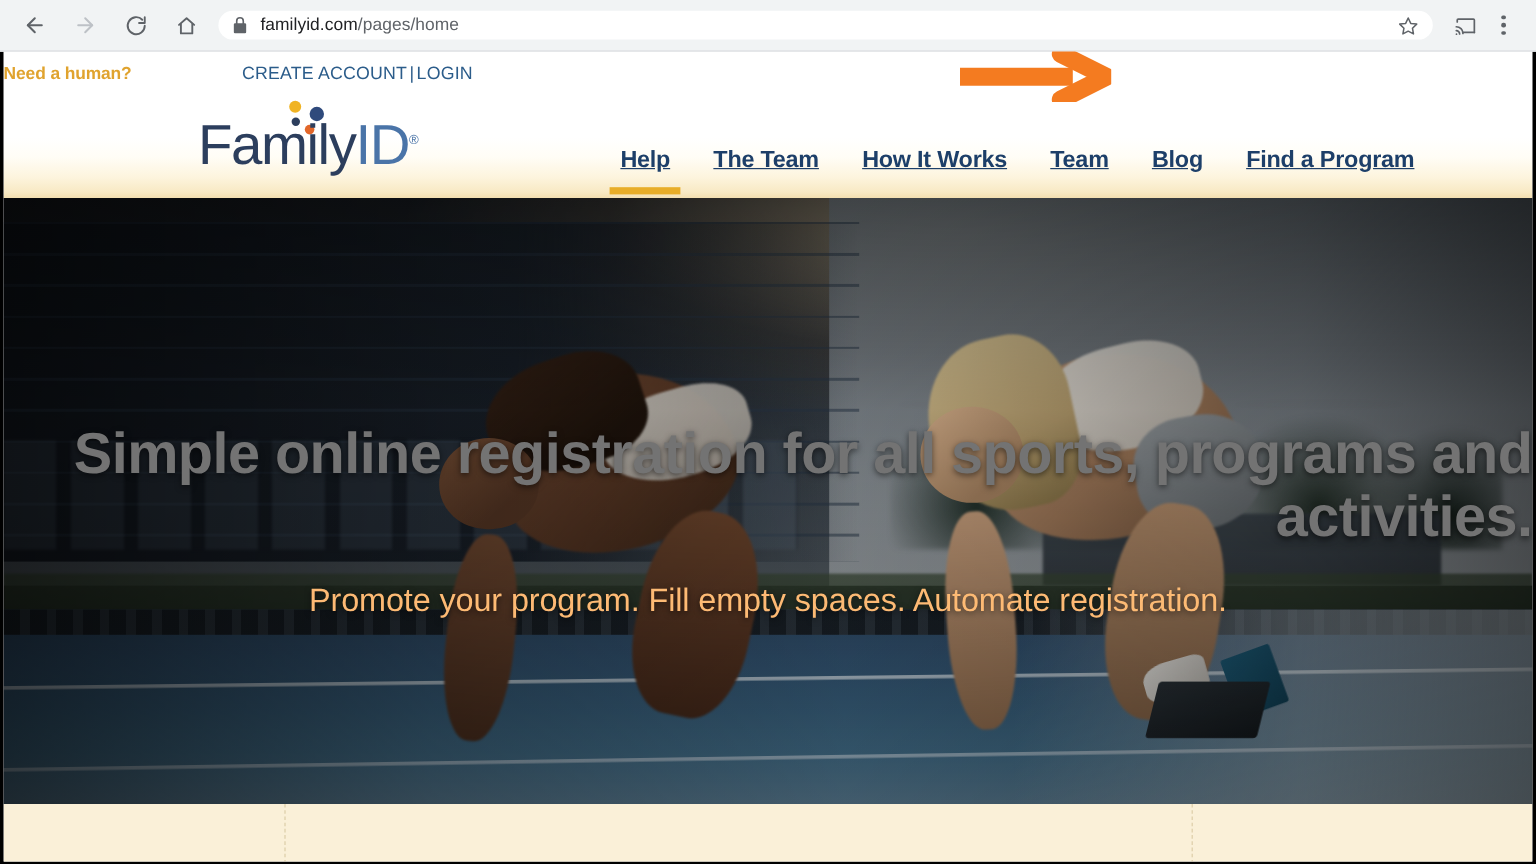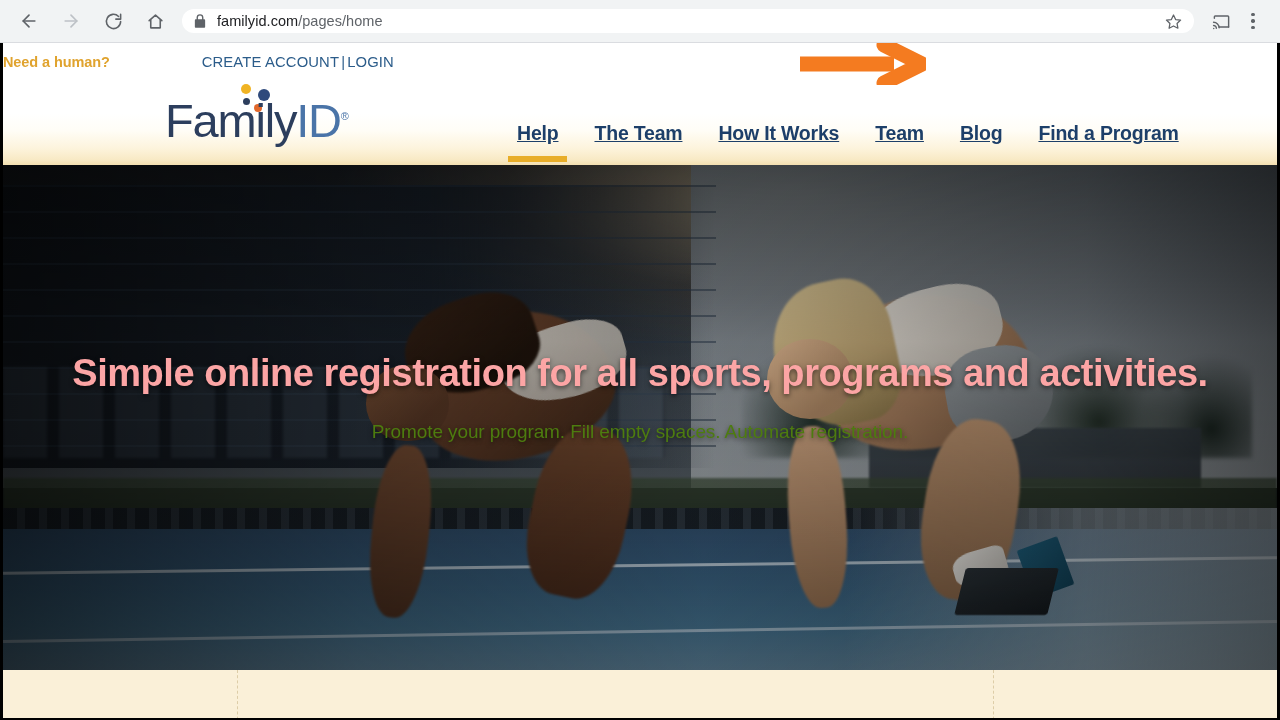--- a/index.html
+++ b/index.html
@@ -389,30 +389,31 @@
       linear-gradient(to bottom, rgba(0,0,0,0.35) 0%, rgba(0,0,0,0.05) 35%, rgba(0,0,0,0.18) 100%);
   }
 
   .hero-content {
     position: absolute;
     left: 0; right: 0; top: 188px;
     text-align: center;
     z-index: 5;
   }
   .hero-title {
-    color: #fca5a5;
-    font-size: 38px;
+    color: #737373;
+    font-size: 48px;
     font-weight: bold;
     letter-spacing: -0.45px;
     text-shadow: 0 2px 5px rgba(0,0,0,0.55);
     line-height: 1.1;
+    text-align: right;
   }
   .hero-sub {
-    color: #4d7c0f;
-    font-size: 19px;
+    color: #fdba74;
+    font-size: 27px;
     font-weight: 400;
     margin-top: 26px;
     letter-spacing: -0.1px;
     text-shadow: 0 2px 5px rgba(0,0,0,0.55);
   }
   .cta-wrap { margin-top: 37px; }
   .cta-button {
     display: inline-block;
     background: linear-gradient(to bottom, #f5bb1d 0%, #f0ad17 55%, #e9a40f 100%);
     color: #ffffff;

